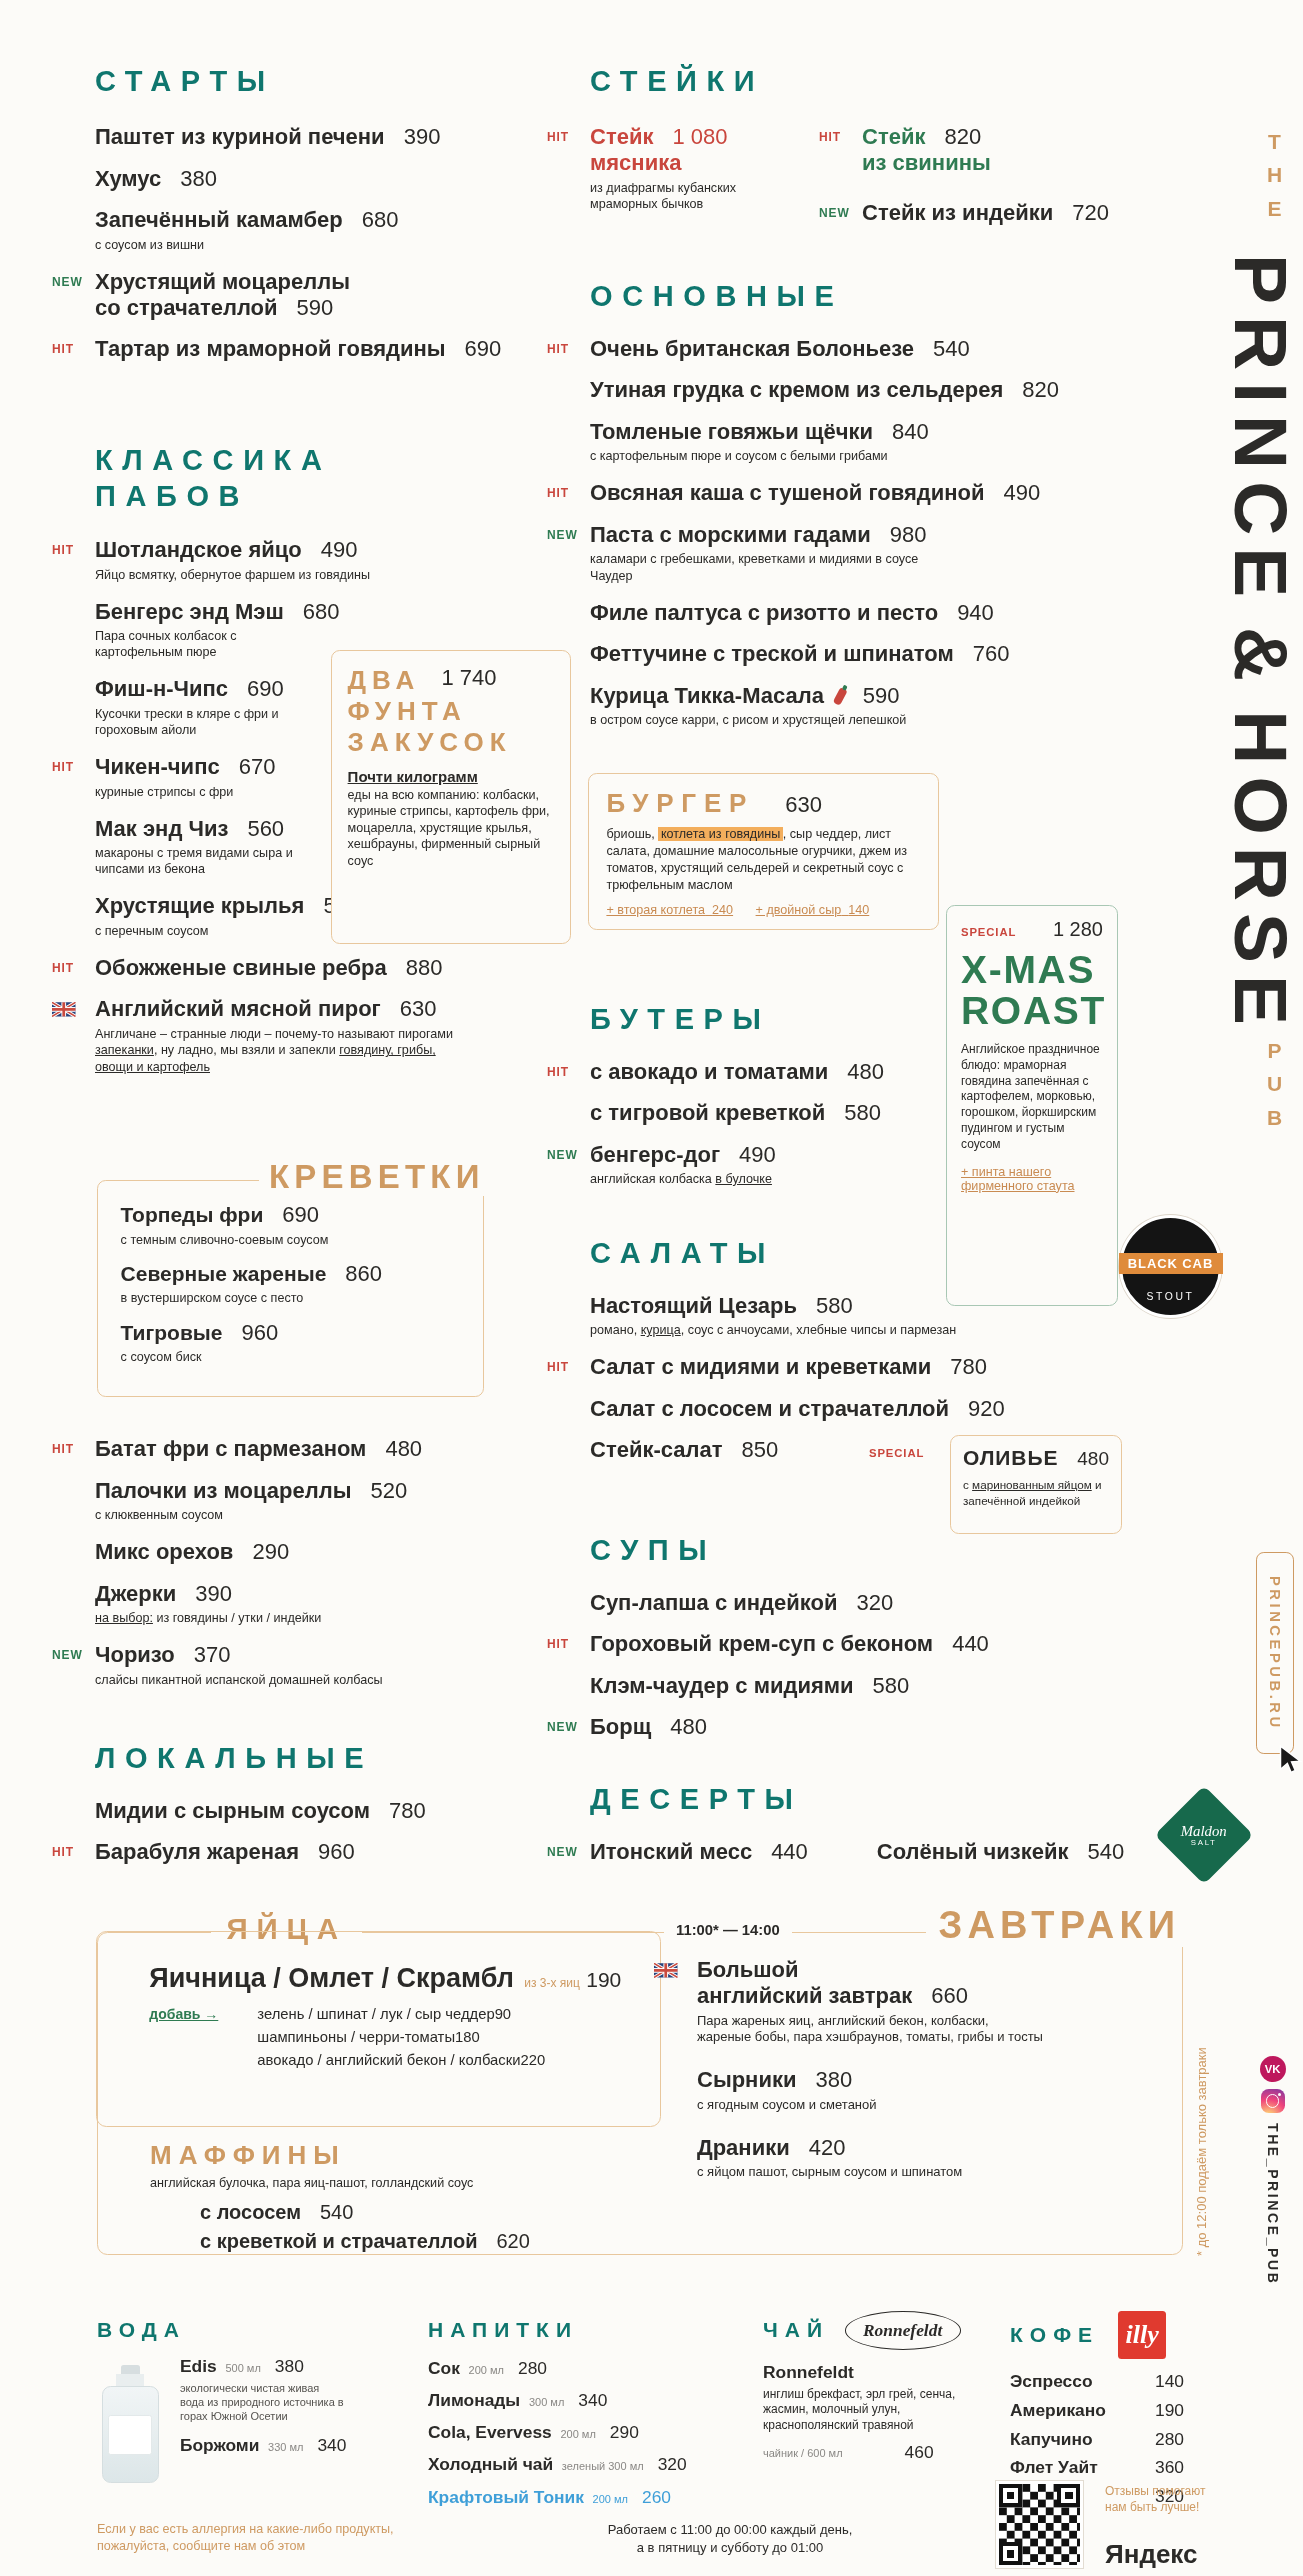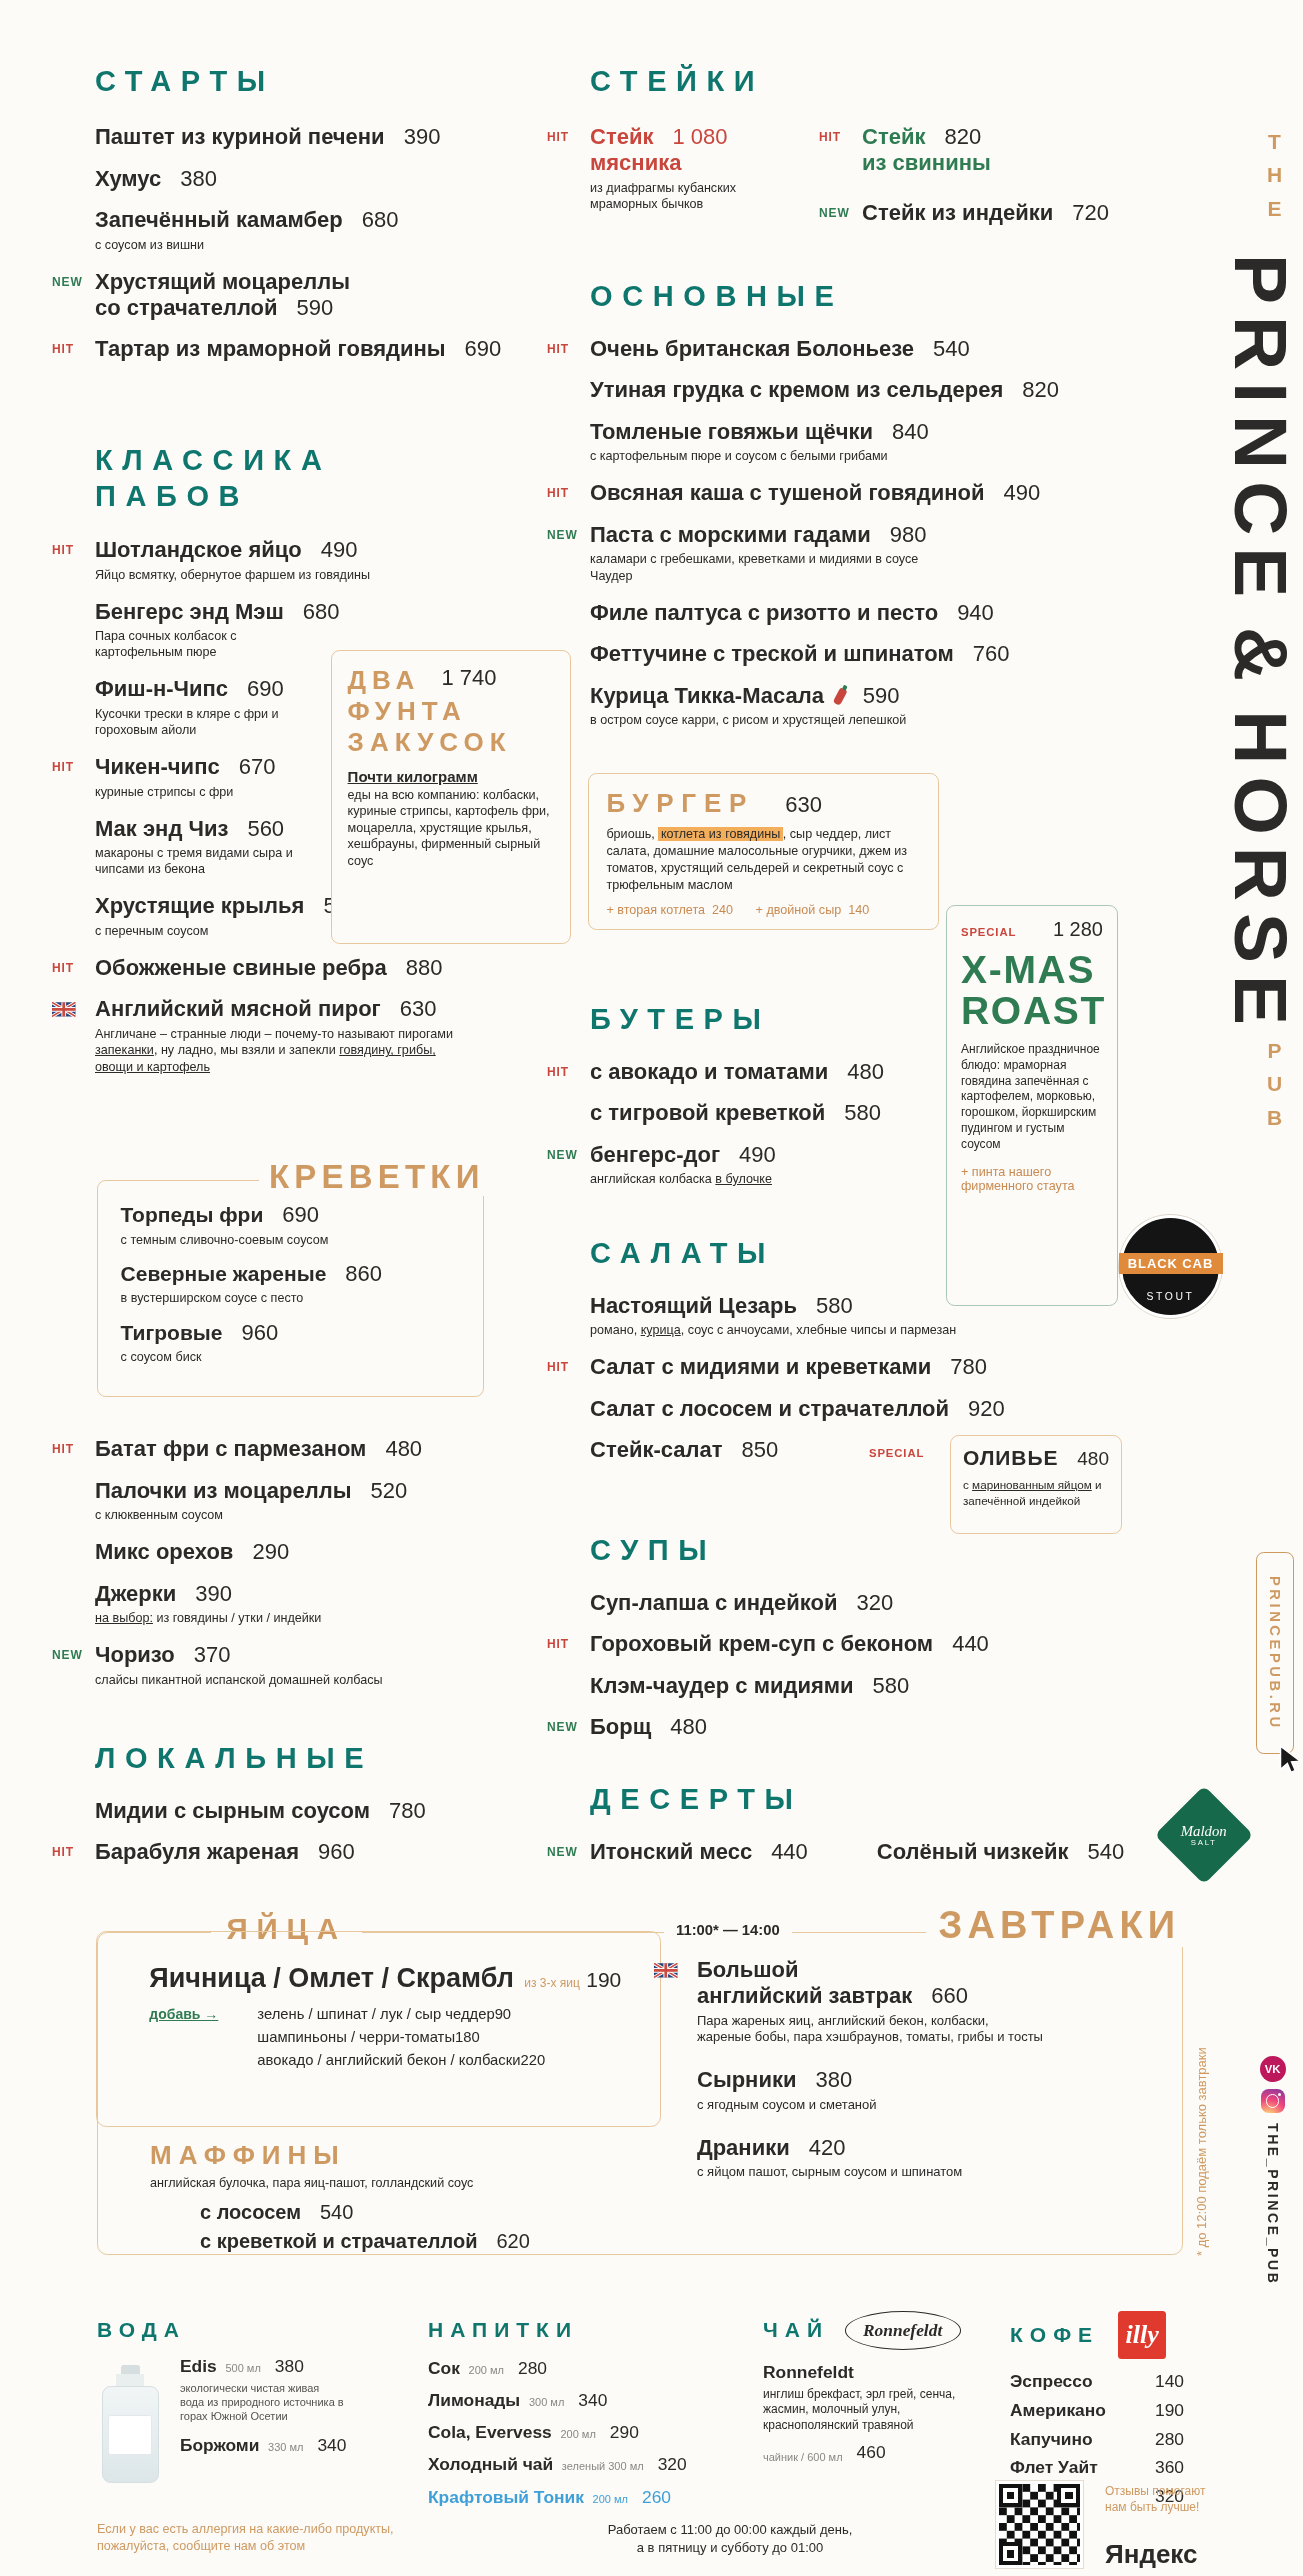--- a/index.html
+++ b/index.html
@@ -22,21 +22,21 @@
   .mi-note { font-size:12px; color:#CE9A62; margin-left:10.4px; }
   .mi-size { font-size:11px; color:#8A8885; margin-left:8.7px; }
   .mi-desc { font-size:12.6px; line-height:1.3; margin-top:3.5px; max-width:374px; white-space:normal; font-weight:400; }
   .u { text-decoration:underline; }
   .hl { background:#F3AE5C; padding:0 2.6px; }
   .red { color:#C9463D; }
   .green { color:#2F7B52; }
   .classic .mi:nth-child(n+2):nth-child(-n+5) .mi-desc { max-width:213px; }
   .box { border:1.7px solid #E8C79D; border-radius:8.7px; background:#FCFBF8; }
   .box-title { color:#CE9A62; font-size:26px; font-weight:700; letter-spacing:6px; }
-  .link { color:#C98B52; }
+  .link { color:#C98B52; text-decoration:underline; }
   .chili { display:inline-block; width:7.8px; height:17.4px; background:#C9463D; border-radius:4.3px 4.3px 6px 6px;
            transform:rotate(28deg); margin-left:12px; position:relative; top:2.6px; }
   .chili::before { content:''; position:absolute; top:-4.3px; left:1.7px; width:4.3px; height:5.2px; background:#2F7B52; border-radius:1.7px; }
   .uk-flag svg { width:23.5px; height:14.8px; display:block; }
   
   .shrimps-title { position:absolute; top:-23.5px; right:-12px; background:#FCFBF8; padding:0 10.4px;
                    color:#CE9A62; font-size:33px; font-weight:700; letter-spacing:5.2px; }
   .shrimps .mi-name { font-size:21px; }
   .shrimps .mi { margin-bottom:13px; }
   
@@ -949,21 +949,21 @@
       </div>
 </div>
 
 <div class="abs bd" style="left:763px; top:2311px; width:235px;">
   <div style="display:flex; align-items:center;">
     <span class="sec-title small">ЧАЙ</span>
     <span class="ronn" style="margin-left:15.6px;">Ronnefeldt</span>
   </div>
   <div style="font-size:17.4px; font-weight:700; margin-top:12px;">Ronnefeldt</div>
   <div style="font-size:12px; line-height:1.3; margin-top:4.3px; max-width:200px;">инглиш брекфаст, эрл грей, сенча, жасмин, молочный улун, краснополянский травяной</div>
-  <div style="margin-top:8.7px; display:flex; align-items:flex-end;">
+  <div style="margin-top:8.7px; display:flex; align-items:center;gap:48px;">
     <span style="font-size:11px; color:#8A8885;">чайник / 600 мл</span>
     <span style="font-size:17.4px; font-weight:500; margin-left:14px;">460</span>
   </div>
 </div>
 
 <div class="abs bd" style="left:1010px; top:2311px; width:200px;">
   <div style="display:flex; align-items:center;">
     <span class="sec-title small">КОФЕ</span>
     <span class="illy" style="margin-left:19px;">illy</span>
   </div>

